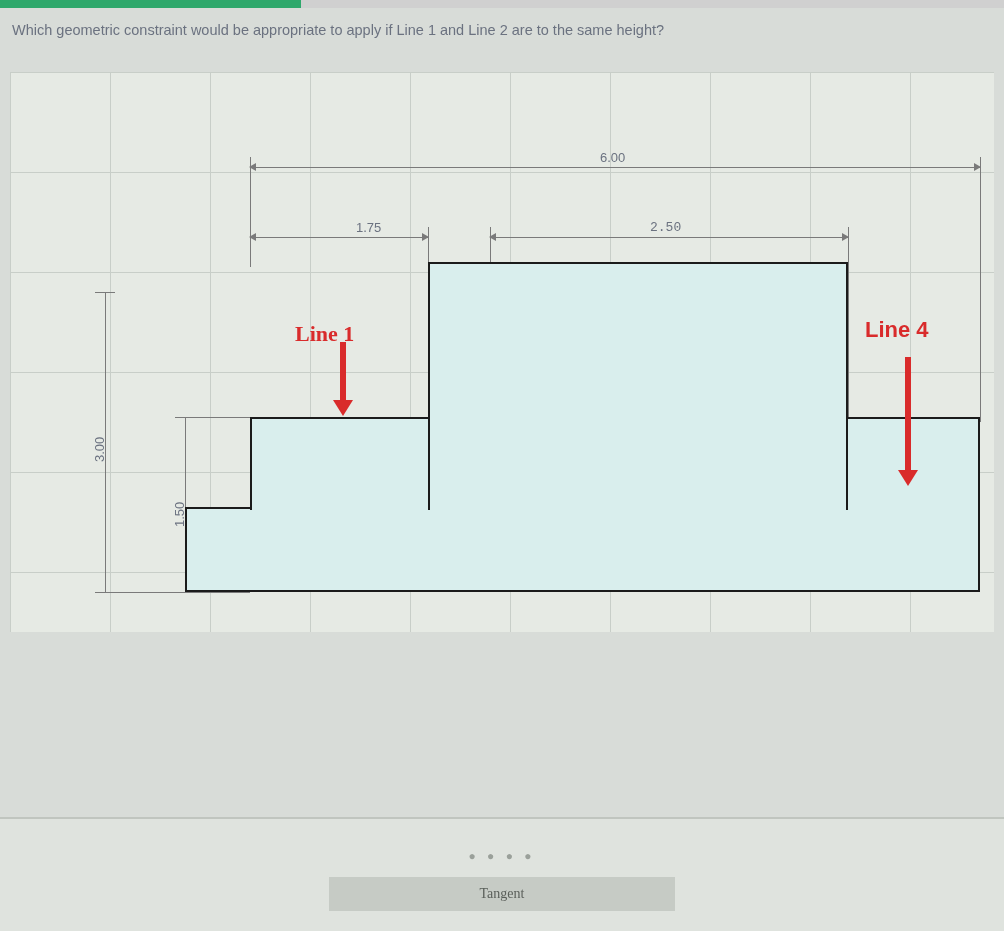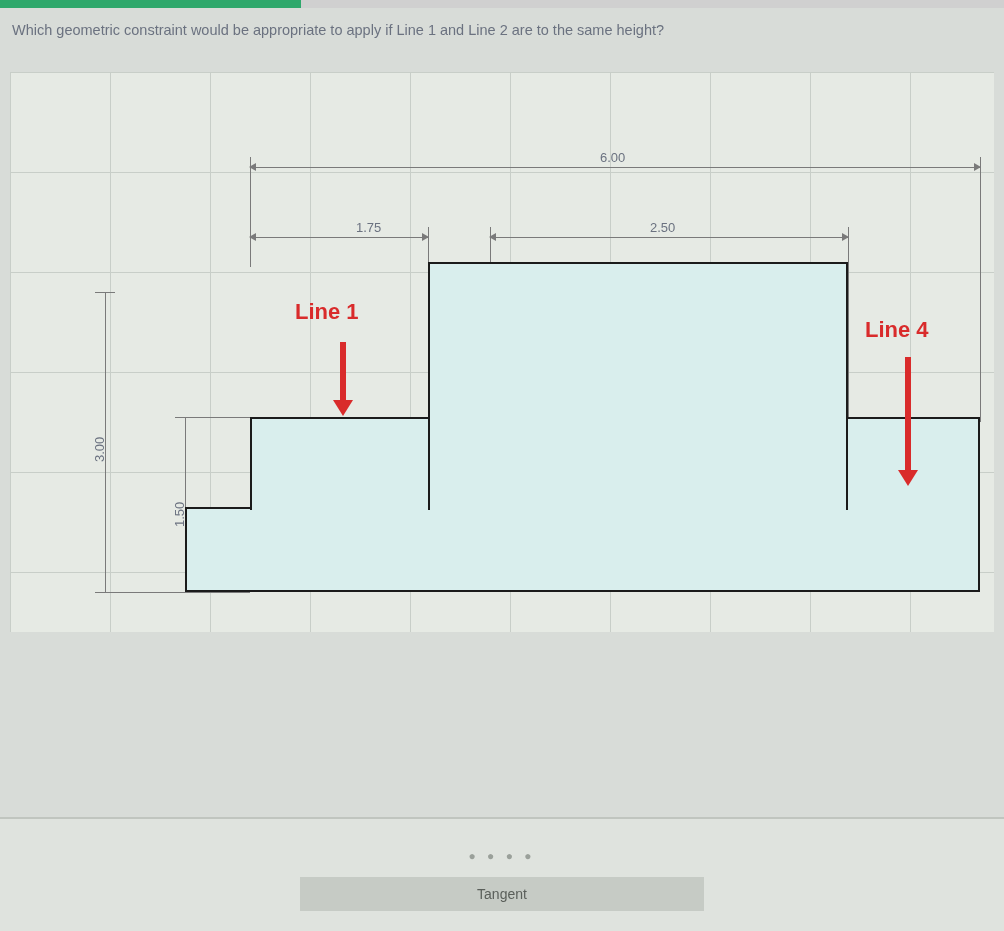--- a/index.html
+++ b/index.html
@@ -153,28 +153,29 @@
       background:#dfe3de;
       border-top:2px solid #c0c5bf;
     }
     .dots {
       color:#9aa09a;
       letter-spacing:4px;
       font-size:12px;
       margin-bottom:6px;
     }
     .option-btn {
-      width:404px;
+      width:346px;
       padding:9px 0;
       text-align:center;
       background:#c6cbc5;
       color:#5a5f5a;
       font-size:14px;
       cursor:pointer;
       border:none;
+      font-family:Liberation Serif, serif;
     }
   </style>
 </head>
 <body>
 
 <div class="progress-bar">
   <div class="progress-fill"></div>
 </div>
 
 <div class="question">Which geometric constraint would be appropriate to apply if Line 1 and Line 2 are to the same height?</div>
@@ -186,42 +187,42 @@
   <div class="dim-tick" style="left:970px; top:85px; height:265px;"></div>
   <div class="dim" style="left:590px; top:78px;">6.00</div>
 
   <div class="dim-line-h" style="left:240px; top:165px; width:178px;"></div>
   <div class="dim-tick" style="left:418px; top:155px; height:40px;"></div>
   <div class="dim" style="left:310px; top:148px;margin-left:36px;">1.75</div>
 
   <div class="dim-line-h" style="left:480px; top:165px; width:358px;"></div>
   <div class="dim-tick" style="left:480px; top:155px; height:40px;"></div>
   <div class="dim-tick" style="left:838px; top:155px; height:195px;"></div>
-  <div class="dim" style="left:640px; top:148px;">2.50</div>
+  <div class="dim" style="left:640px; top:148px;font-family:Liberation Mono, monospace;">2.50</div>
 
   <div class="dim-line-v" style="left:95px; top:220px; height:300px;"></div>
   <div class="dim-tick" style="left:85px; top:220px; width:20px; height:1px;"></div>
   <div class="dim-tick" style="left:85px; top:520px; width:155px; height:1px;"></div>
   <div class="dim-v-label" style="left:82px; top:390px;">3.00</div>
 
   <div class="dim-line-v" style="left:175px; top:345px; height:175px;"></div>
   <div class="dim-tick" style="left:165px; top:345px; width:80px; height:1px;"></div>
   <div class="dim-v-label" style="left:162px; top:455px;">1.50</div>
 
   <div class="shape base-rect"></div>
   <div class="shape left-step"></div>
   <div class="shape mid-step"></div>
   <div class="shape right-step"></div>
   <div class="seam seam1"></div>
   <div class="seam seam2"></div>
   <div class="seam seam3"></div>
 
   <div style="position:absolute; left:175px; top:435px; width:65px; height:2px; background:#1b1b1b;"></div>
 
-  <div class="label-red" style="left:285px; top:227px;">Line 1</div>
+  <div class="label-red" style="left:285px; top:249px;font-family:Liberation Serif, serif;">Line 1</div>
   <div class="arrow-red" style="left:330px; top:270px; height:60px;"></div>
 
   <div class="label-red" style="left:855px; top:245px;">Line 4</div>
   <div class="arrow-red" style="left:895px; top:285px; height:115px;"></div>
 
 </div>
 
 <div class="options-area">
   <div class="dots">● ● ● ●</div>
   <button class="option-btn">Tangent</button>

